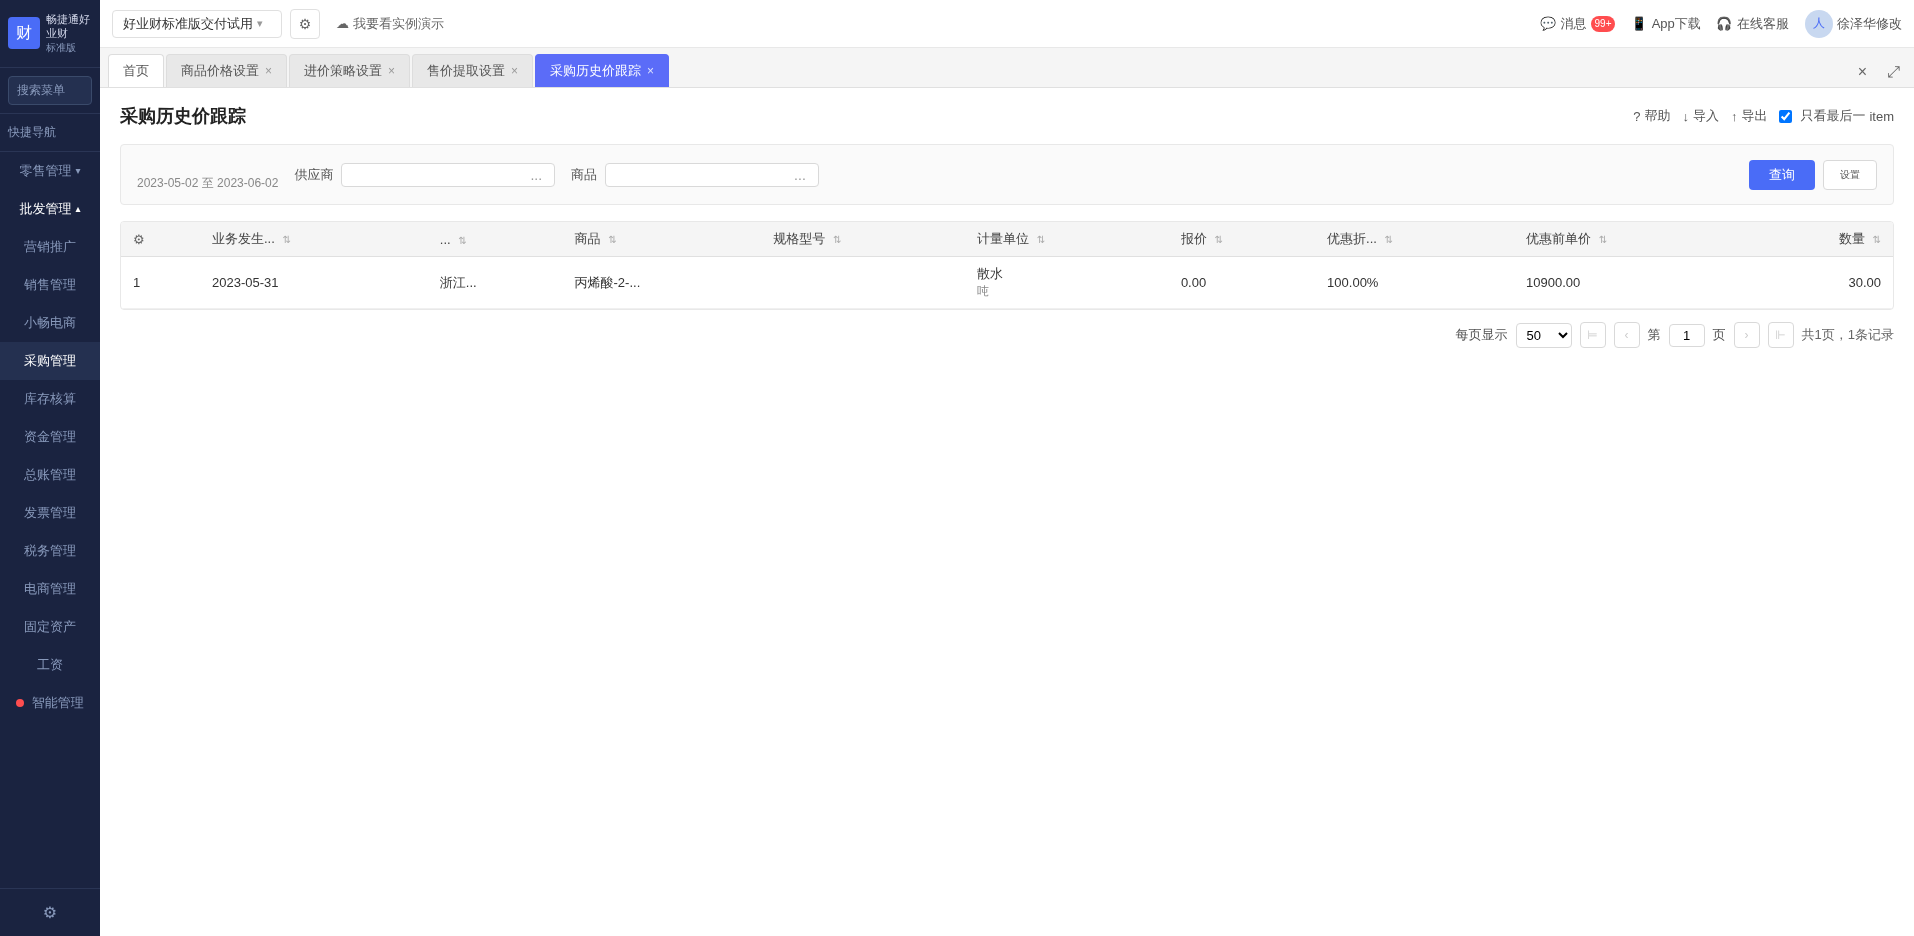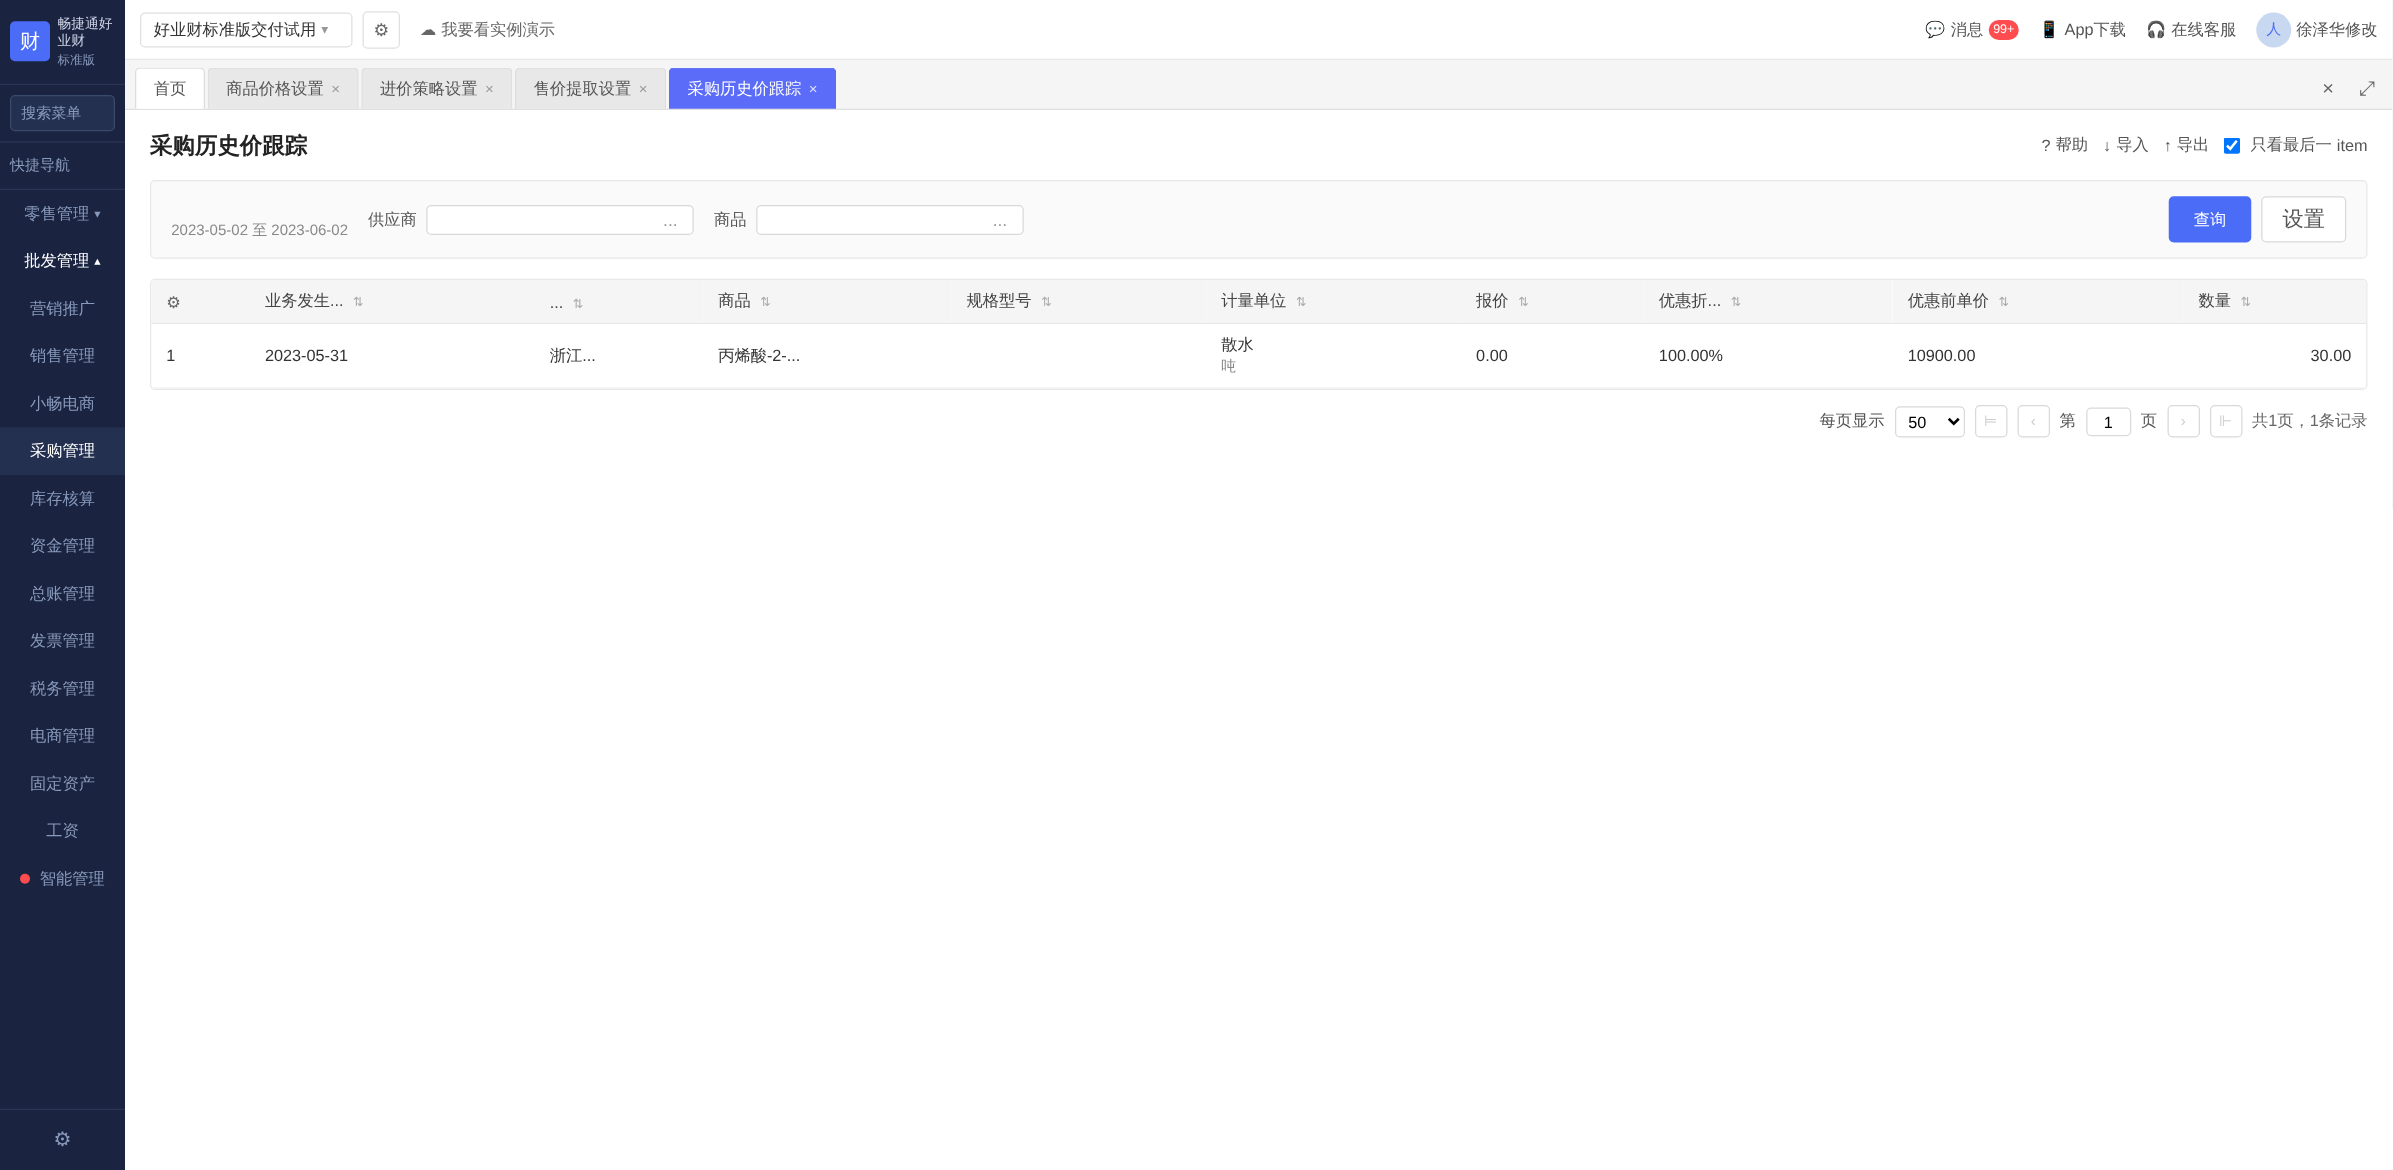--- a/index.html
+++ b/index.html
@@ -199,21 +199,21 @@
     }
     .filter-input { border: none; outline: none; font-size: 13px; flex: 1; background: transparent; }
     .filter-dots { color: #999; cursor: pointer; font-size: 14px; padding: 0 4px; }
     .filter-right { margin-left: auto; display: flex; gap: 8px; }
     .btn-query {
       background: #4a6cf7; color: #fff; border: none; border-radius: 4px;
       padding: 6px 20px; font-size: 13px; cursor: pointer;
     }
     .btn-settings {
       background: #fff; color: #555; border: 1px solid #d9d9d9; border-radius: 4px;
-      padding: 6px 16px; font-size: 17px; cursor: pointer;
+      padding: 6px 16px; font-size: 10px; cursor: pointer;
     }
 
     
     .data-table { width: 100%; border-collapse: collapse; font-size: 13px; }
     .data-table th {
       background: #f5f5f5; border-bottom: 1px solid #e0e0e0;
       padding: 8px 12px; text-align: left; color: #444; font-weight: 500;
       white-space: nowrap; position: relative;
     }
     .data-table th .sort-arrows { font-size: 10px; color: #aaa; margin-left: 4px; }
@@ -469,21 +469,21 @@
                 <span class="sort-arrows">⇅</span>
               </th>
               <th>
                 <span>优惠折...</span>
                 <span class="sort-arrows">⇅</span>
               </th>
               <th>
                 <span>优惠前单价</span>
                 <span class="sort-arrows">⇅</span>
               </th>
-              <th style="text-align:left;">
+              <th style="text-align:right;">
                 <span>数量</span>
                 <span class="sort-arrows">⇅</span>
               </th>
             </tr>
           </thead>
           <tbody>
             <tr class="table-row">
               <td>1</td>
               <td>2023-05-31</td>
               <td>浙江...</td>

